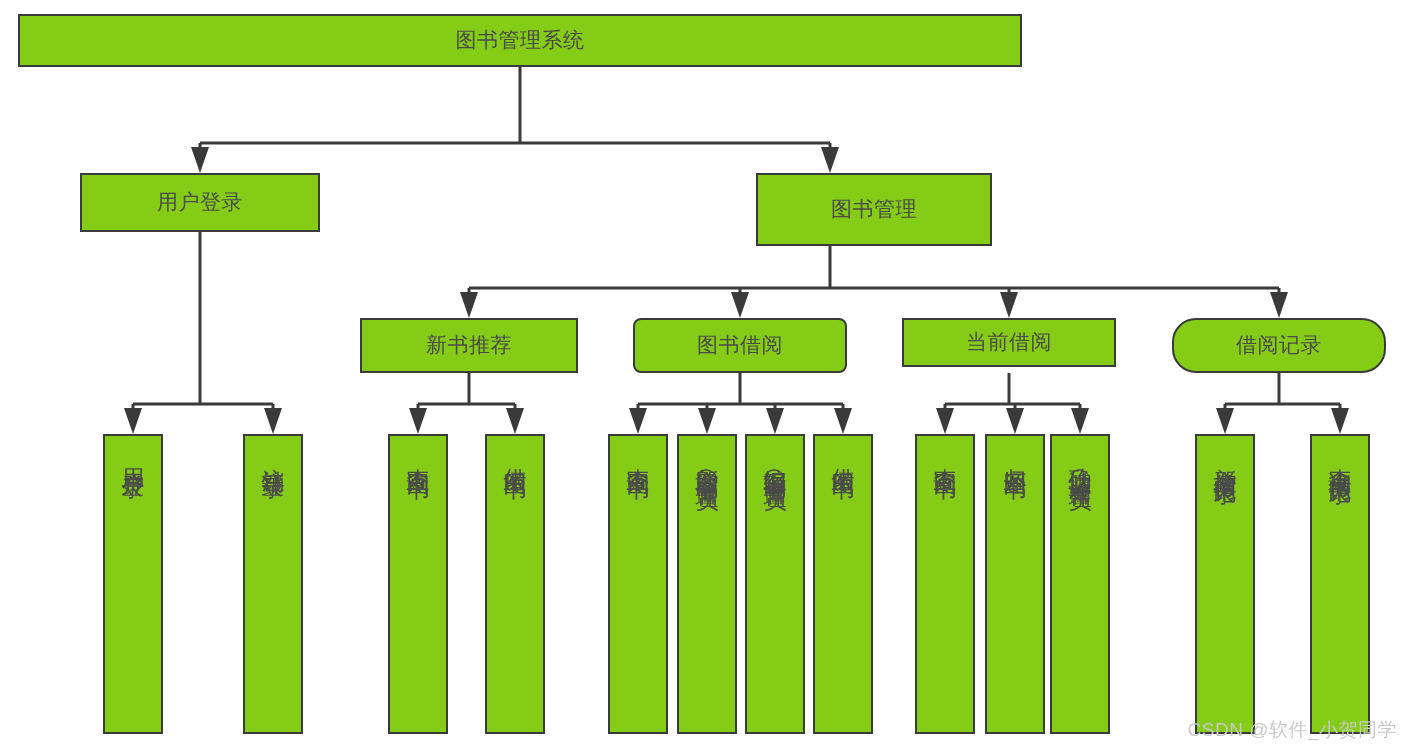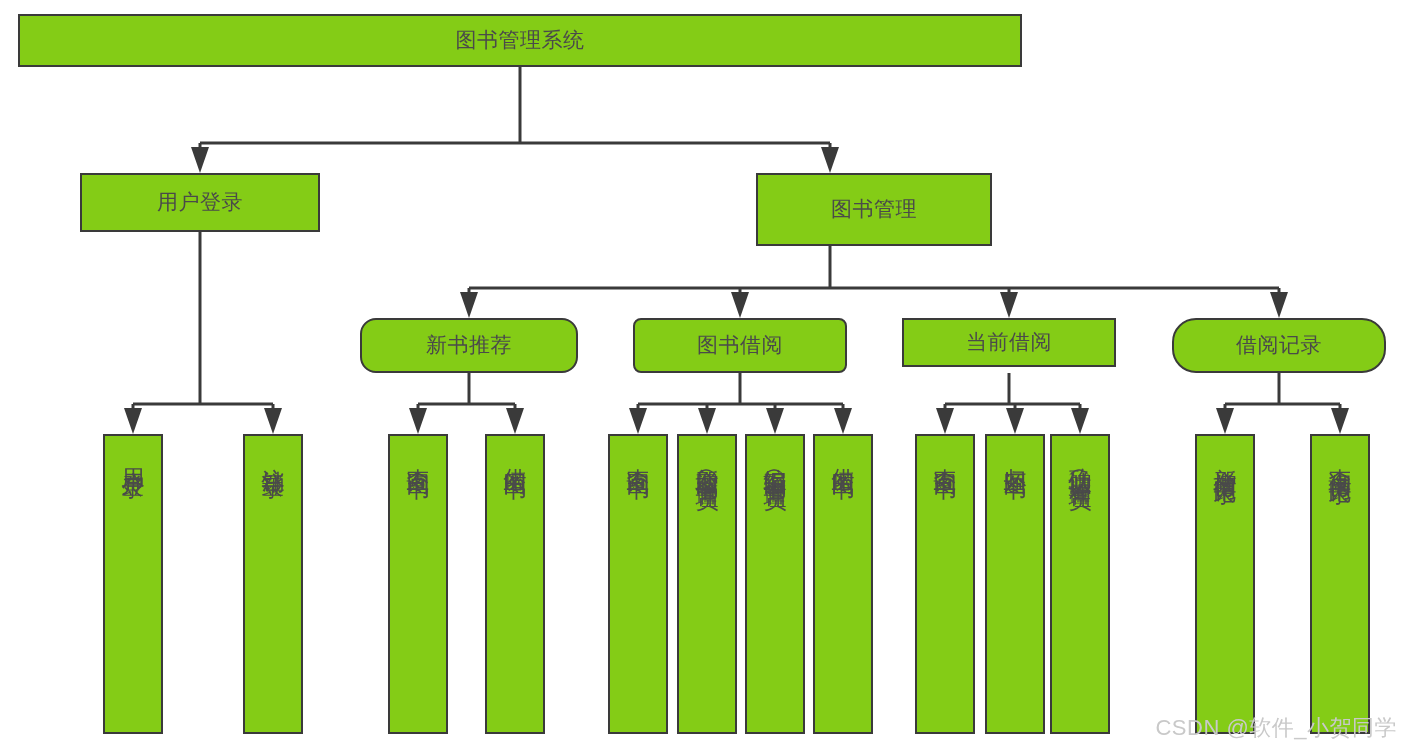--- a/index.html
+++ b/index.html
@@ -56,21 +56,21 @@
     text-orientation: upright;
     font-size: 23px;
     letter-spacing: 3px;
     line-height: 1;
     white-space: nowrap;
   }
   #watermark {
     position: absolute;
     right: 8px;
     bottom: 4px;
-    font-size: 22px;
+    font-size: 19px;
     color: #c9c9c9;
     letter-spacing: 0.5px;
     white-space: nowrap;
     user-select: none;
   }
 </style>
 </head>
 <body>
 
 <div id="diagram-canvas">
@@ -131,21 +131,21 @@
   <div id="node-layer">
       <div class="node horizontal" style="left: 18px; top: 14px; width: 1004px; height: 53px;">
         <span class="label">图书管理系统</span>
       </div>
       <div class="node horizontal" style="left: 80px; top: 173px; width: 240px; height: 59px;">
         <span class="label">用户登录</span>
       </div>
       <div class="node horizontal" style="left: 712px; top: 173px; width: 236px; height: 73px; margin-left: 44px;">
         <span class="label">图书管理</span>
       </div>
-      <div class="node horizontal" style="left: 360px; top: 318px; width: 218px; height: 55px; border-radius: 16px;">
+      <div class="node horizontal" style="left: 360px; top: 318px; width: 218px; height: 55px;">
         <span class="label">新书推荐</span>
       </div>
       <div class="node horizontal" style="left: 633px; top: 318px; width: 214px; height: 55px; border-radius: 8px;">
         <span class="label">图书借阅</span>
       </div>
       <div class="node horizontal" style="left: 902px; top: 318px; width: 214px; height: 49px;">
         <span class="label">当前借阅</span>
       </div>
       <div class="node horizontal" style="left: 1172px; top: 318px; width: 214px; height: 55px; border-radius: 24px;">
         <span class="label">借阅记录</span>

